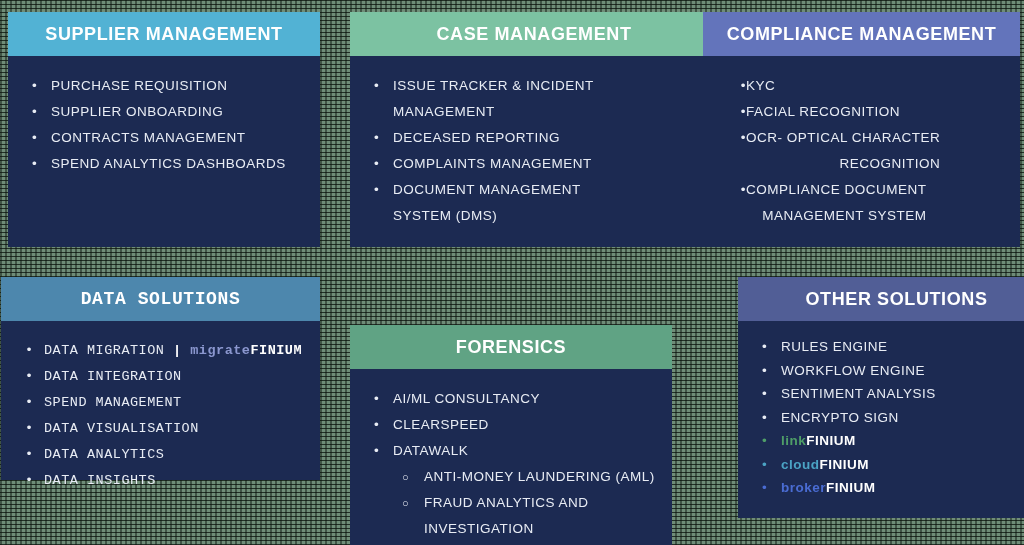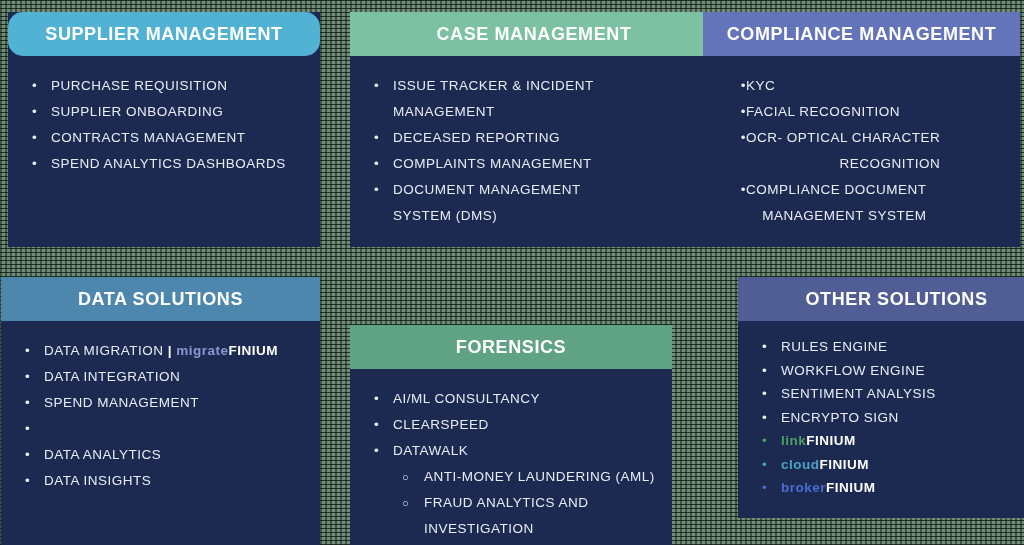--- a/index.html
+++ b/index.html
@@ -13,21 +13,21 @@
   }
   .grid{position:absolute;inset:0;}
   .card{
     position:absolute;
     background:#1c2a52;
     display:flex;flex-direction:column;
   }
   .card:nth-child(1){left:8px;  top:12px;  width:312px;height:235px;}
   .card:nth-child(2){left:350px;top:12px;  width:368px;height:235px;}
   .card:nth-child(3){left:703px;top:12px;  width:317px;height:235px;text-align:right;}
-  .card:nth-child(4){left:1px;  top:277px; width:319px;height:268px;}
+  .card:nth-child(4){left:1px;  top:277px; width:319px;height:203px;font-family:Liberation Mono, monospace;}
   .card:nth-child(5){left:350px;top:277px; width:322px;height:241px;}
   .card:nth-child(6){left:738px;top:277px; width:317px;height:241px;}
   .card-header{
     height:44px;flex:none;
     display:flex;align-items:center;justify-content:center;
   }
   .card-title{
     color:#ffffff;font-weight:bold;font-size:18px;letter-spacing:0.6px;
     white-space:nowrap;
   }
@@ -41,21 +41,21 @@
   .bullet{flex:none;width:19px;color:#e8ecf4;}
   .list-item.sub .bullet{width:22px;font-size:11px;}
   .item-text{white-space:pre-line;}
   .seg-b{font-weight:bold;color:#ffffff;}
 </style>
 </head>
 <body>
 
 <main class="grid" id="grid">
     <section class="card" style="background: rgb(28, 42, 82);">
-      <div class="card-header" style="background: rgb(82, 178, 212); border-radius: 15px;">
+      <div class="card-header" style="background: rgb(82, 178, 212);">
         <span class="card-title">SUPPLIER MANAGEMENT</span>
       </div>
       <ul class="card-list">
         <li class="list-item">
           <span class="bullet">•</span>
           <span class="item-text"><span>PURCHASE REQUISITION</span></span>
         </li>
         <li class="list-item">
           <span class="bullet">•</span>
           <span class="item-text"><span>SUPPLIER ONBOARDING</span></span>
@@ -132,20 +132,21 @@
         <li class="list-item">
           <span class="bullet">•</span>
           <span class="item-text"><span>DATA INTEGRATION</span></span>
         </li>
         <li class="list-item">
           <span class="bullet">•</span>
           <span class="item-text"><span>SPEND MANAGEMENT</span></span>
         </li>
         <li class="list-item">
           <span class="bullet">•</span>
+          <span class="item-text"><span>DATA VISUALISATION</span></span>
         </li>
         <li class="list-item">
           <span class="bullet">•</span>
           <span class="item-text"><span>DATA ANALYTICS</span></span>
         </li>
         <li class="list-item">
           <span class="bullet">•</span>
           <span class="item-text"><span>DATA INSIGHTS</span></span>
         </li>
       </ul>

